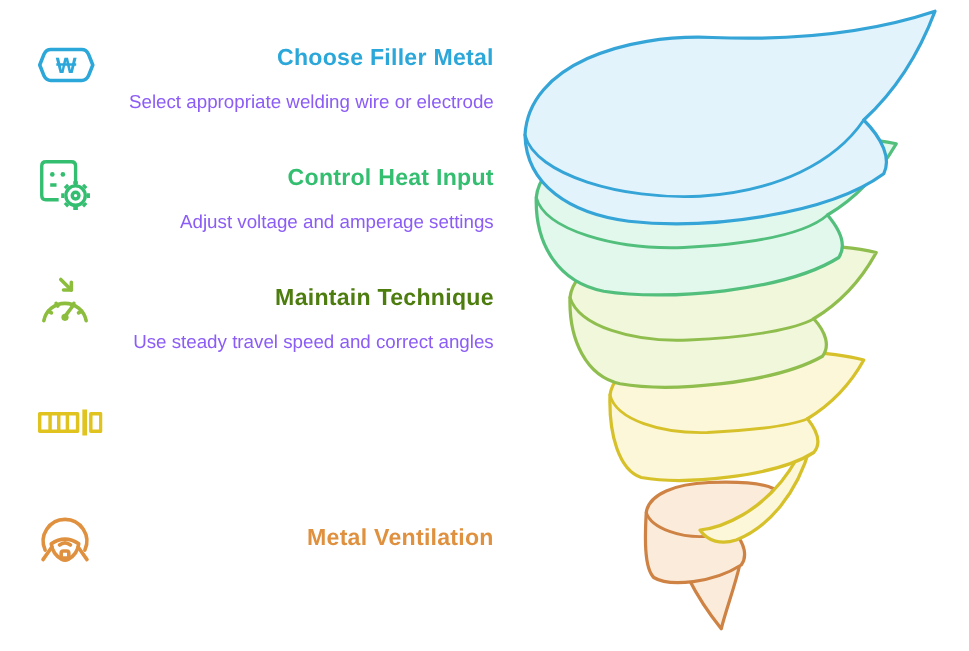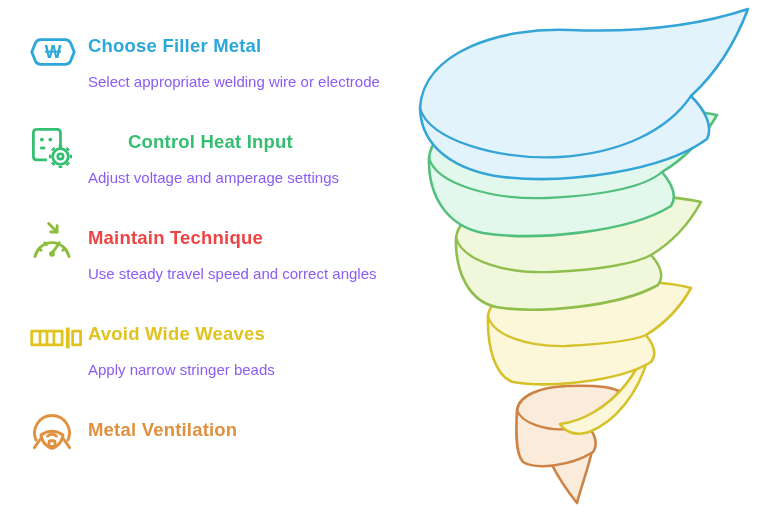--- a/index.html
+++ b/index.html
@@ -11,21 +11,21 @@
     position:relative;
     width:775px;height:521px;
     background:#ffffff;
     overflow:hidden;
   }
   .funnel-svg{
     position:absolute;left:0;top:0;width:775px;height:521px;
   }
   .band{stroke-width:2.6;stroke-linejoin:round;stroke-linecap:round;}
   .rim{fill:none;stroke-width:2.3;stroke-linecap:round;}
-  .steps{position:absolute;left:0;top:0;width:400px;height:502px;}
+  .steps{position:absolute;left:0;top:0;width:400px;height:502px;text-align:right;}
   .step{position:absolute;left:30px;width:365px;}
   .step-icon{position:absolute;left:0;top:0;display:block;}
   .step-body{margin-left:58px;}
   .step-title{
     font-size:18.5px;font-weight:bold;line-height:22px;
     letter-spacing:0.2px;margin:2px 0 0 0;
   }
   .step-desc{
     font-size:15px;color:#8b5cf6;line-height:18px;margin-top:16px;
   }
@@ -111,40 +111,36 @@
           <path d="M 3 21 A 10.2 10.2 0 0 1 23 21"></path>
           <line x1="5.2" y1="16.5" x2="6.6" y2="17.3"></line>
           <line x1="8.8" y1="12.8" x2="9.6" y2="14.1"></line>
           <line x1="17.2" y1="12.8" x2="16.4" y2="14.1"></line>
           <line x1="20.8" y1="16.5" x2="19.4" y2="17.3"></line>
           <line x1="13" y1="19" x2="17" y2="13.6"></line>
           <circle cx="13" cy="19.4" r="1.7" fill="currentColor" stroke="none"></circle>
         </svg>
       </span>
       <div class="step-body">
-        <div class="step-title" style="color: #ef4444;">Maintain Technique</div>
+        <div class="step-title" style="color: #4d7c0f;">Maintain Technique</div>
         <div class="step-desc">Use steady travel speed and correct angles</div>
       </div>
     </div>
 
     <div class="step" style="top:321px">
       <span class="step-icon" style="top: 3px; color: rgb(224, 195, 30);">
         <svg width="52" height="28" viewBox="0 0 30 16" fill="none" stroke="currentColor" stroke-width="1.6" stroke-linejoin="round">
           <rect x="1" y="4" width="17.5" height="8"></rect>
           <line x1="5.8" y1="4" x2="5.8" y2="12"></line>
           <line x1="9.8" y1="4" x2="9.8" y2="12"></line>
           <line x1="13.8" y1="4" x2="13.8" y2="12"></line>
           <line x1="21.8" y1="2" x2="21.8" y2="14" stroke-width="2.2"></line>
           <rect x="24.6" y="4" width="4.6" height="8"></rect>
         </svg>
       </span>
-      <div class="step-body">
-        <div class="step-title" style="color: rgb(224, 195, 30);">Avoid Wide Weaves</div>
-        <div class="step-desc">Apply narrow stringer beads</div>
-      </div>
     </div>
 
     <div class="step" style="top:417px">
       <span class="step-icon" style="top: -4px; color: rgb(223, 145, 63);">
         <svg width="44" height="44" viewBox="0 0 26 26" fill="none" stroke="currentColor" stroke-width="1.7" stroke-linecap="round" stroke-linejoin="round">
           <path d="M 3.6 16 A 10.3 10.3 0 1 1 22.4 16"></path>
           <path d="M 6.5 13 Q 13 8.6 19.5 13 Q 19 17.8 14.5 20.4 Q 13 21.2 11.5 20.4 Q 7 17.8 6.5 13 Z"></path>
           <path d="M 10.4 13.6 Q 13 11.6 15.6 13.6"></path>
           <rect x="11.2" y="16.4" width="3.6" height="3.4" rx="1"></rect>
           <path d="M 6.8 14.5 L 2.6 20.5"></path>

